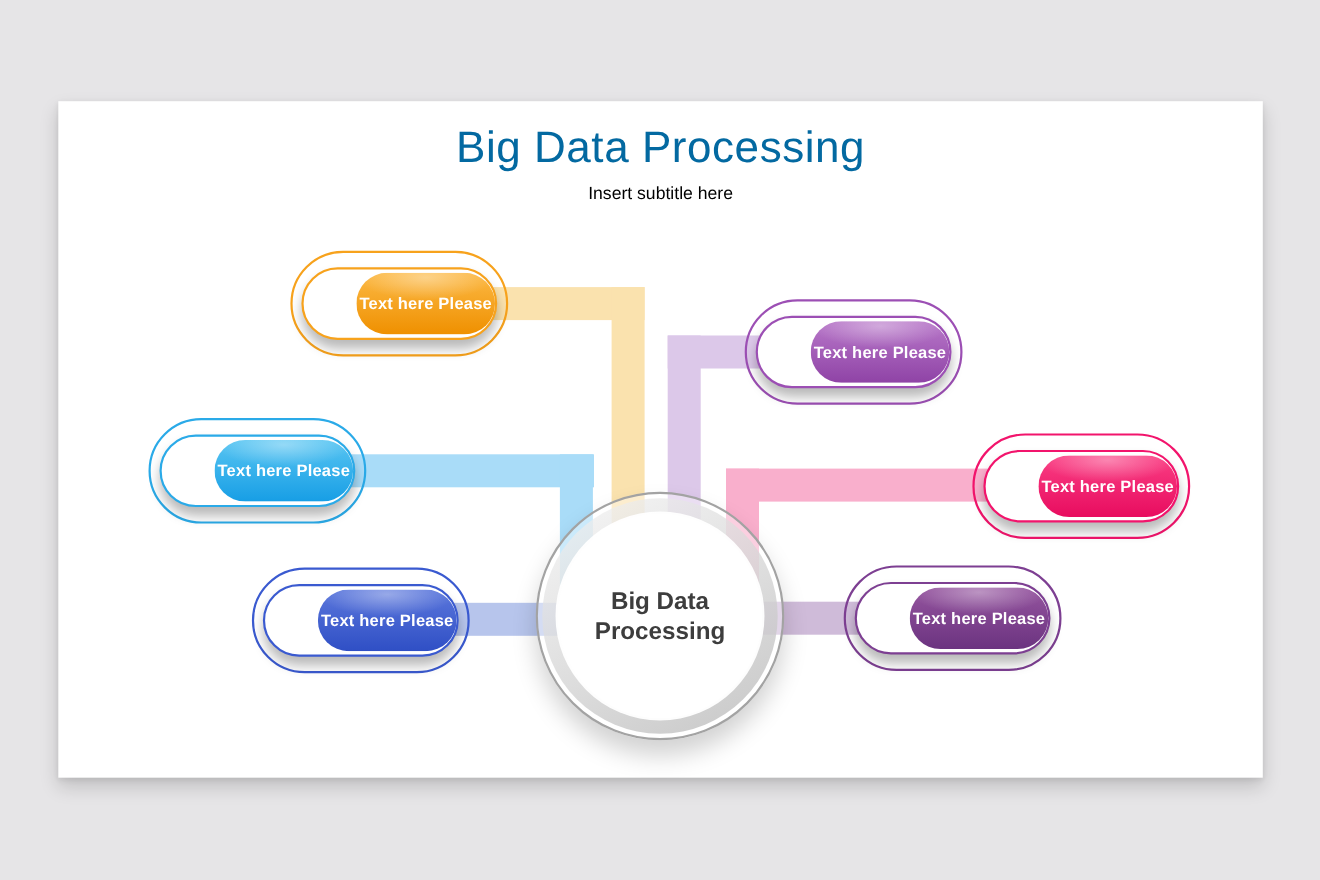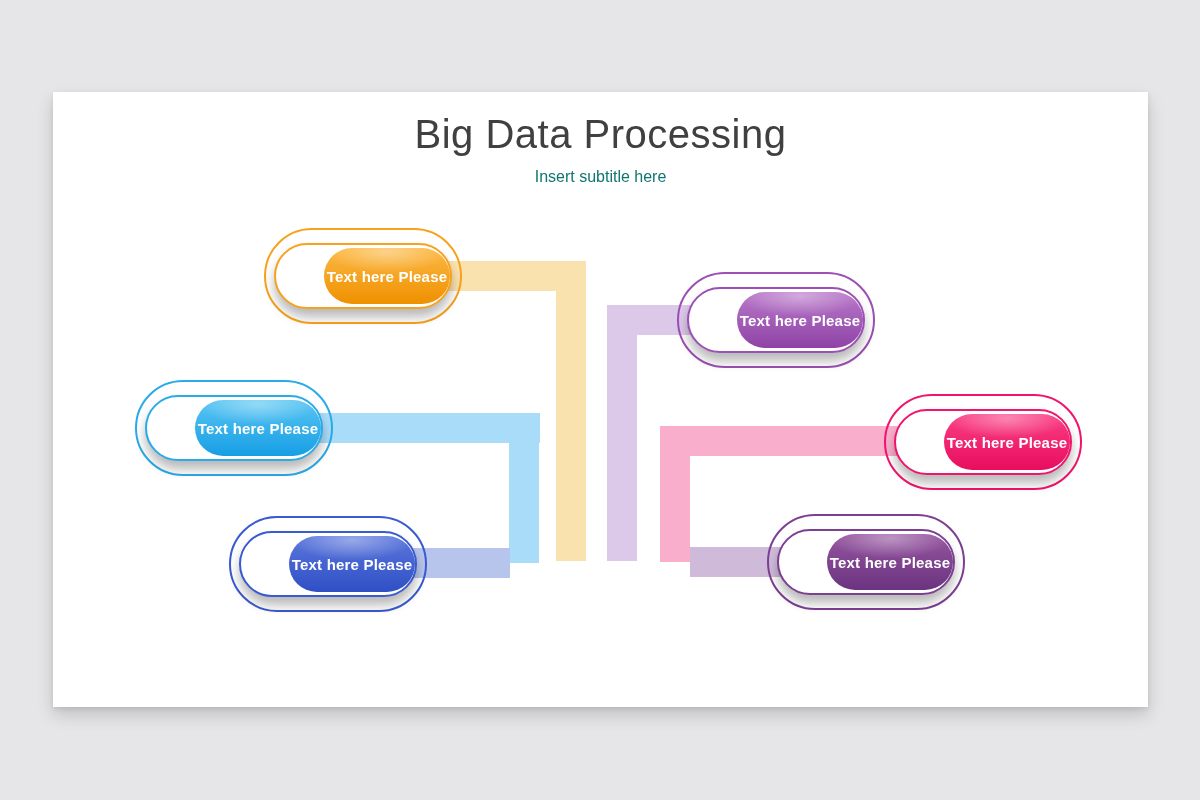--- a/index.html
+++ b/index.html
@@ -9,22 +9,22 @@
     font-family:"Liberation Sans","DejaVu Sans",sans-serif;
     overflow:hidden;
   }
   .canvas{position:relative;width:1200px;height:800px;}
   .slide{
     position:absolute;left:53px;top:92px;width:1095px;height:615px;
     background:#ffffff;
     box-shadow:0 8px 16px rgba(0,0,0,0.16), 0 2px 5px rgba(0,0,0,0.08);
   }
   .header{position:absolute;left:53px;top:112px;width:1095px;text-align:center;z-index:4;}
-  .title{font-size:40px;font-weight:400;color:#404040;letter-spacing:0.5px;margin:0;}
-  .subtitle{font-size:16px;color:#0f766e;margin-top:11px;}
+  .title{font-size:40px;font-weight:400;color:#0369a1;letter-spacing:0.5px;margin:0;}
+  .subtitle{font-size:16px;color:#000000;margin-top:11px;}
 
   
   .conn{position:absolute;z-index:1;}
   .conn-orange-h{left:440px;top:261px;width:146px;height:30px;}
   .conn-orange-v{left:556px;top:261px;width:30px;height:300px;}
   .conn-sky-h{left:310px;top:413px;width:230px;height:30px;}
   .conn-sky-v{left:509px;top:413px;width:30px;height:150px;}
   .conn-royal-h{left:410px;top:548px;width:100px;height:30px;}
   .conn-purple-h{left:607px;top:305px;width:100px;height:30px;}
   .conn-purple-v{left:607px;top:305px;width:30px;height:256px;}
@@ -98,20 +98,28 @@
   <div class="conn conn-orange-v" style="background: rgb(250, 226, 174);"></div>
   <div class="conn conn-sky-h" style="background: rgb(169, 220, 248);"></div>
   <div class="conn conn-sky-v" style="background: rgb(169, 220, 248);"></div>
   <div class="conn conn-royal-h" style="background: rgb(183, 197, 236);"></div>
   <div class="conn conn-purple-h" style="background: rgb(220, 200, 233);"></div>
   <div class="conn conn-purple-v" style="background: rgb(220, 200, 233);"></div>
   <div class="conn conn-pink-h" style="background: rgb(249, 175, 204);"></div>
   <div class="conn conn-pink-v" style="background: rgb(249, 175, 204);"></div>
   <div class="conn conn-plum-h" style="background: rgb(207, 187, 217);"></div>
 
+  <div class="center-circle">
+    <div class="center-ring">
+      <div class="center-inner">
+        <div class="center-text">Big Data</div>
+        <div class="center-text">Processing</div>
+      </div>
+    </div>
+  </div>
 
   <div class="node node-orange" style="--c: #f7a21c; --ft: #fcb945; --fb: #ef9000;">
     <div class="node-outer">
       <div class="node-inner">
         <div class="node-fill">
           <span class="node-label">Text here Please</span>
         </div>
       </div>
     </div>
   </div>

